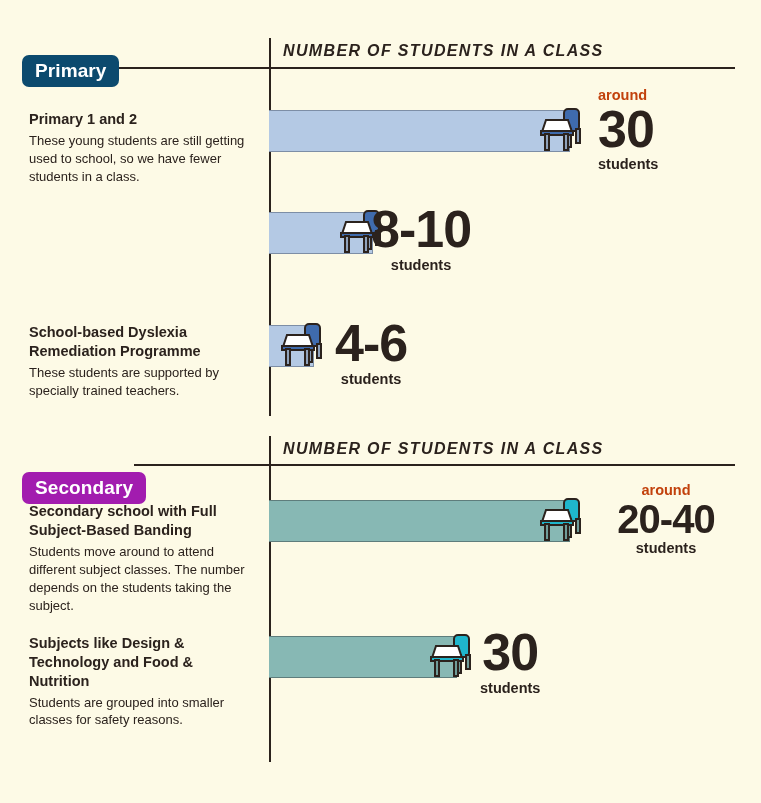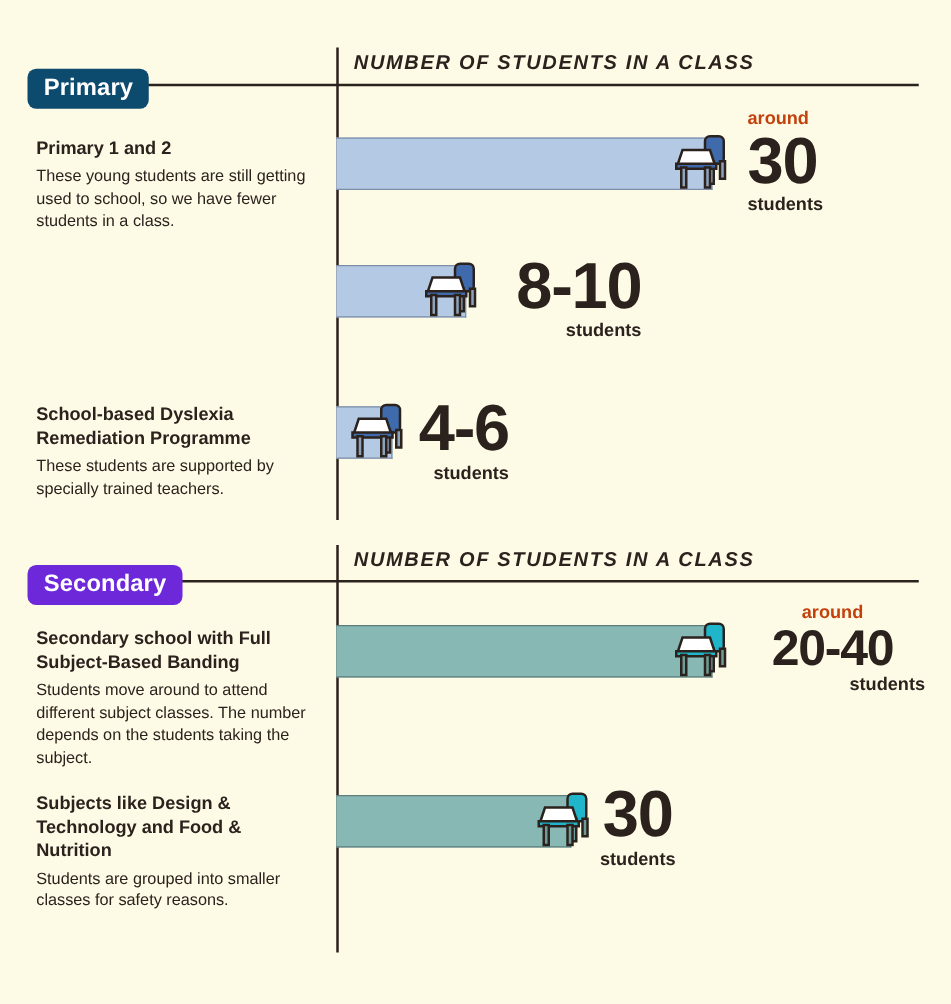--- a/index.html
+++ b/index.html
@@ -43,21 +43,21 @@
     border-radius: 7px;
     padding: 6px 13px 7px;
     color: #ffffff;
     font-size: 19px;
     font-weight: bold;
     letter-spacing: 0.1px;
     line-height: 1;
     white-space: nowrap;
   }
   .badge.primary   { top: 55px;  background: #0c4a6e; }
-  .badge.secondary { top: 452px; background: #6d28d9; }
+  .badge.secondary { top: 472px; background: #a21caf; }
 
   
   .col-header {
     position: absolute;
     left: 283px;
     font-size: 16px;
     font-weight: bold;
     letter-spacing: 1.35px;
     color: #2b221d;
     white-space: nowrap;
@@ -110,21 +110,20 @@
     line-height: 0.92;
     letter-spacing: -1px;
   }
   .callout .big.xl { font-size: 40px; }
   .callout .students {
     font-size: 14.5px;
     font-weight: bold;
     color: #2b221d;
     line-height: 1;
     margin-top: 4px;
-    text-align: right;
   }
   .callout.center { text-align: center; }
 </style>
 </head>
 <body>
 
 <div class="canvas">
 
   <div class="section-rule primary"></div>
   <div class="axis-line primary"></div>
@@ -156,21 +155,21 @@
   <div class="bar blue" style="top:212px; width:104px; height:42px;"></div>
   <svg class="desk-icon" style="left:337px; top:206px;" width="46" height="48" viewBox="0 0 46 48">
     <rect x="27" y="5" width="15" height="22" rx="4" fill="#3f6bad" stroke="#2b221d" stroke-width="2"></rect>
     <rect x="30" y="25" width="4" height="18" fill="#8fa2bb" stroke="#2b221d" stroke-width="2"></rect>
     <rect x="39" y="25" width="4" height="14" fill="#8fa2bb" stroke="#2b221d" stroke-width="2"></rect>
     <path d="M9 16 L31 16 L35 28 L5 28 Z" fill="#ffffff" stroke="#2b221d" stroke-width="2"></path>
     <rect x="4" y="27" width="32" height="4" fill="#3f6bad" stroke="#2b221d" stroke-width="2"></rect>
     <rect x="8" y="30" width="4" height="16" fill="#8fa2bb" stroke="#2b221d" stroke-width="2"></rect>
     <rect x="27" y="30" width="4" height="16" fill="#8fa2bb" stroke="#2b221d" stroke-width="2"></rect>
   </svg>
-  <div class="callout center" style="left:413px; top:206px;">
+  <div class="callout center" style="left:371px; top:206px;">
     <div class="big">8-10</div>
     <div class="students">students</div>
   </div>
 
   <div class="txt-block" style="top:323px;">
     <div class="txt-title">School-based Dyslexia Remediation Programme</div>
     <div class="txt-body">These students are supported by specially trained teachers.</div>
   </div>
   <div class="bar blue" style="top:325px; width:45px; height:42px;"></div>
   <svg class="desk-icon" style="left:278px; top:319px;" width="46" height="48" viewBox="0 0 46 48">

